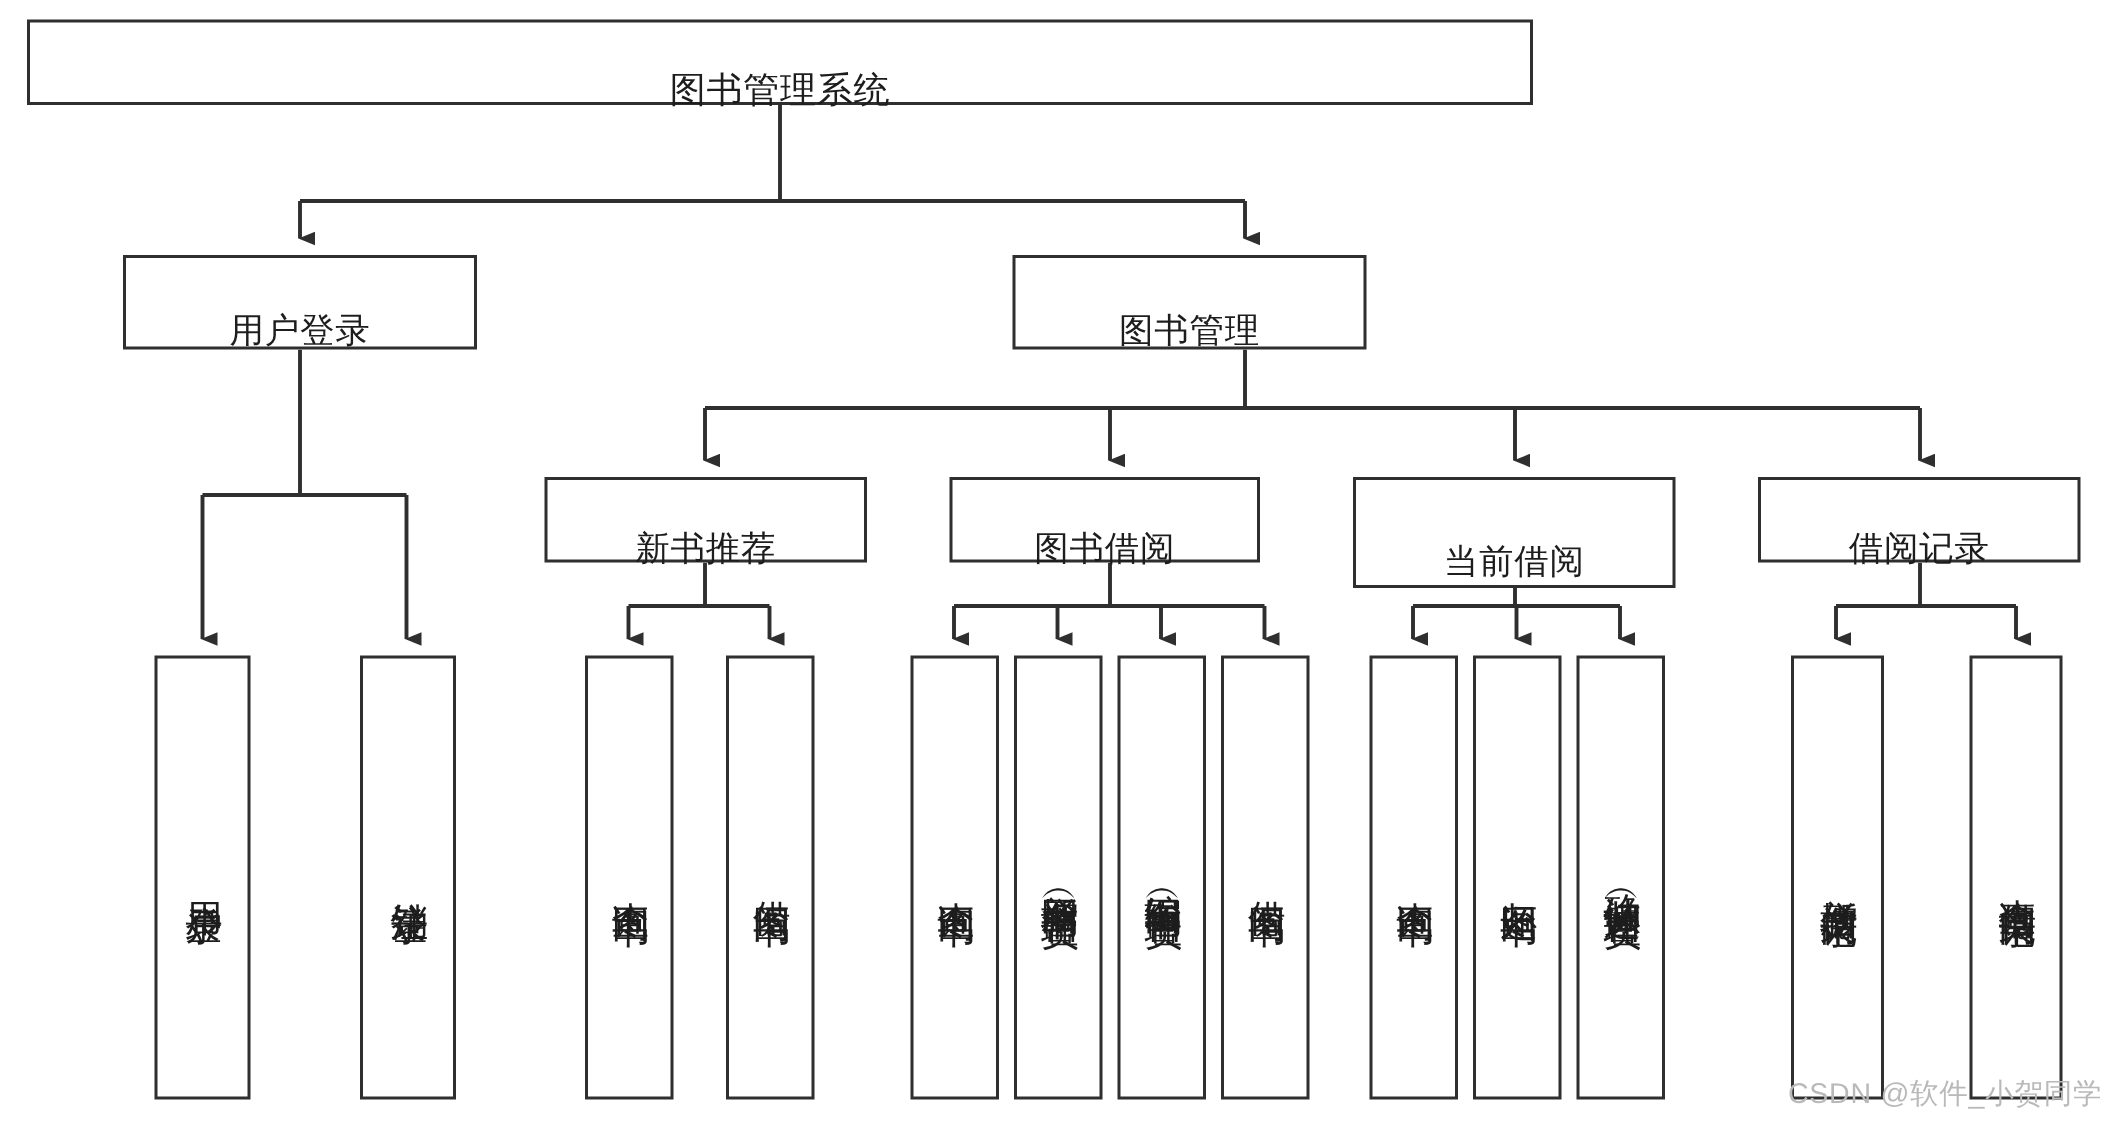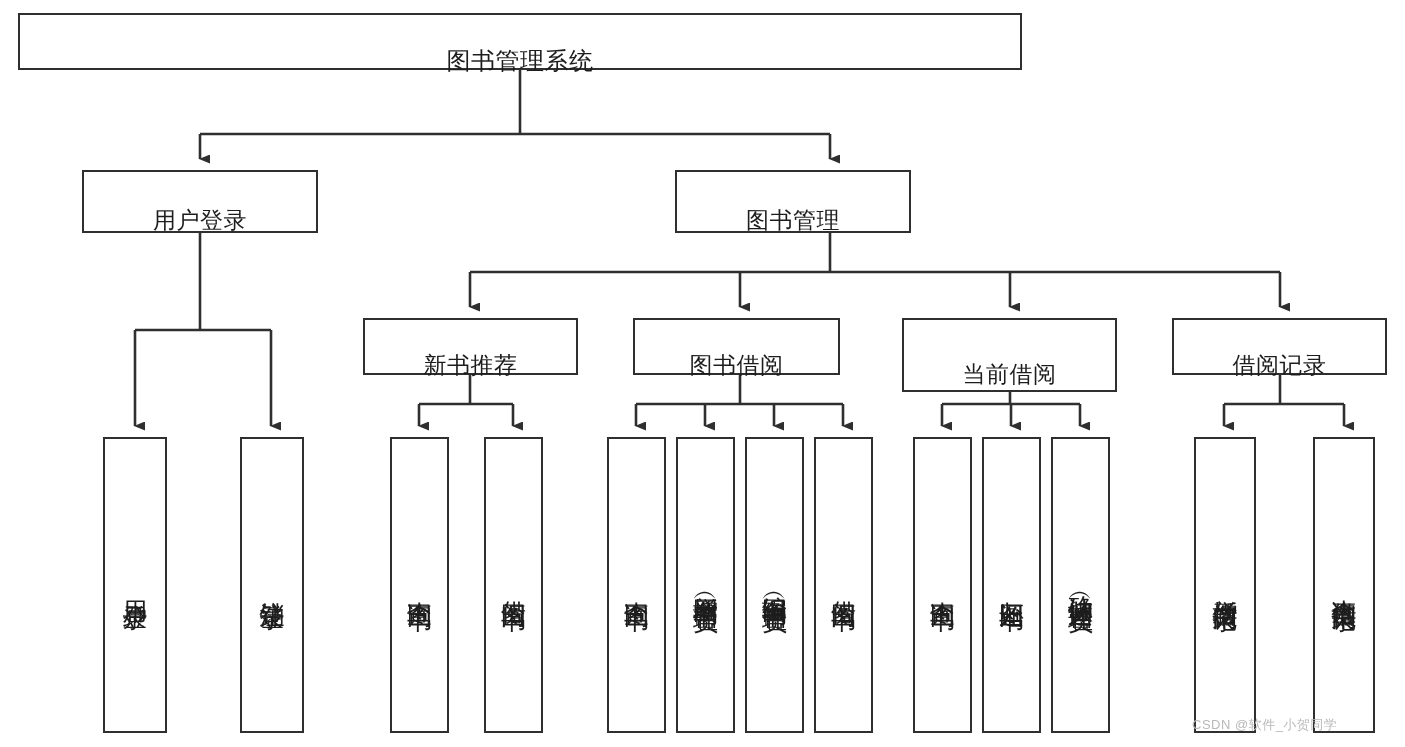--- a/index.html
+++ b/index.html
@@ -57,21 +57,21 @@
     writing-mode: vertical-rl;
     text-orientation: upright;
     font-size: 25px;
     line-height: 1.08;
     letter-spacing: 2px;
     white-space: pre;
   }
   .watermark {
     position: absolute;
     color: #b9b9b9;
-    font-size: 13px;
+    font-size: 19px;
     white-space: nowrap;
     letter-spacing: 0.5px;
   }
 </style>
 </head>
 <body>
 
 <div id="diagram-root">
 
   <svg class="connectors" viewBox="0 0 1405 747">

